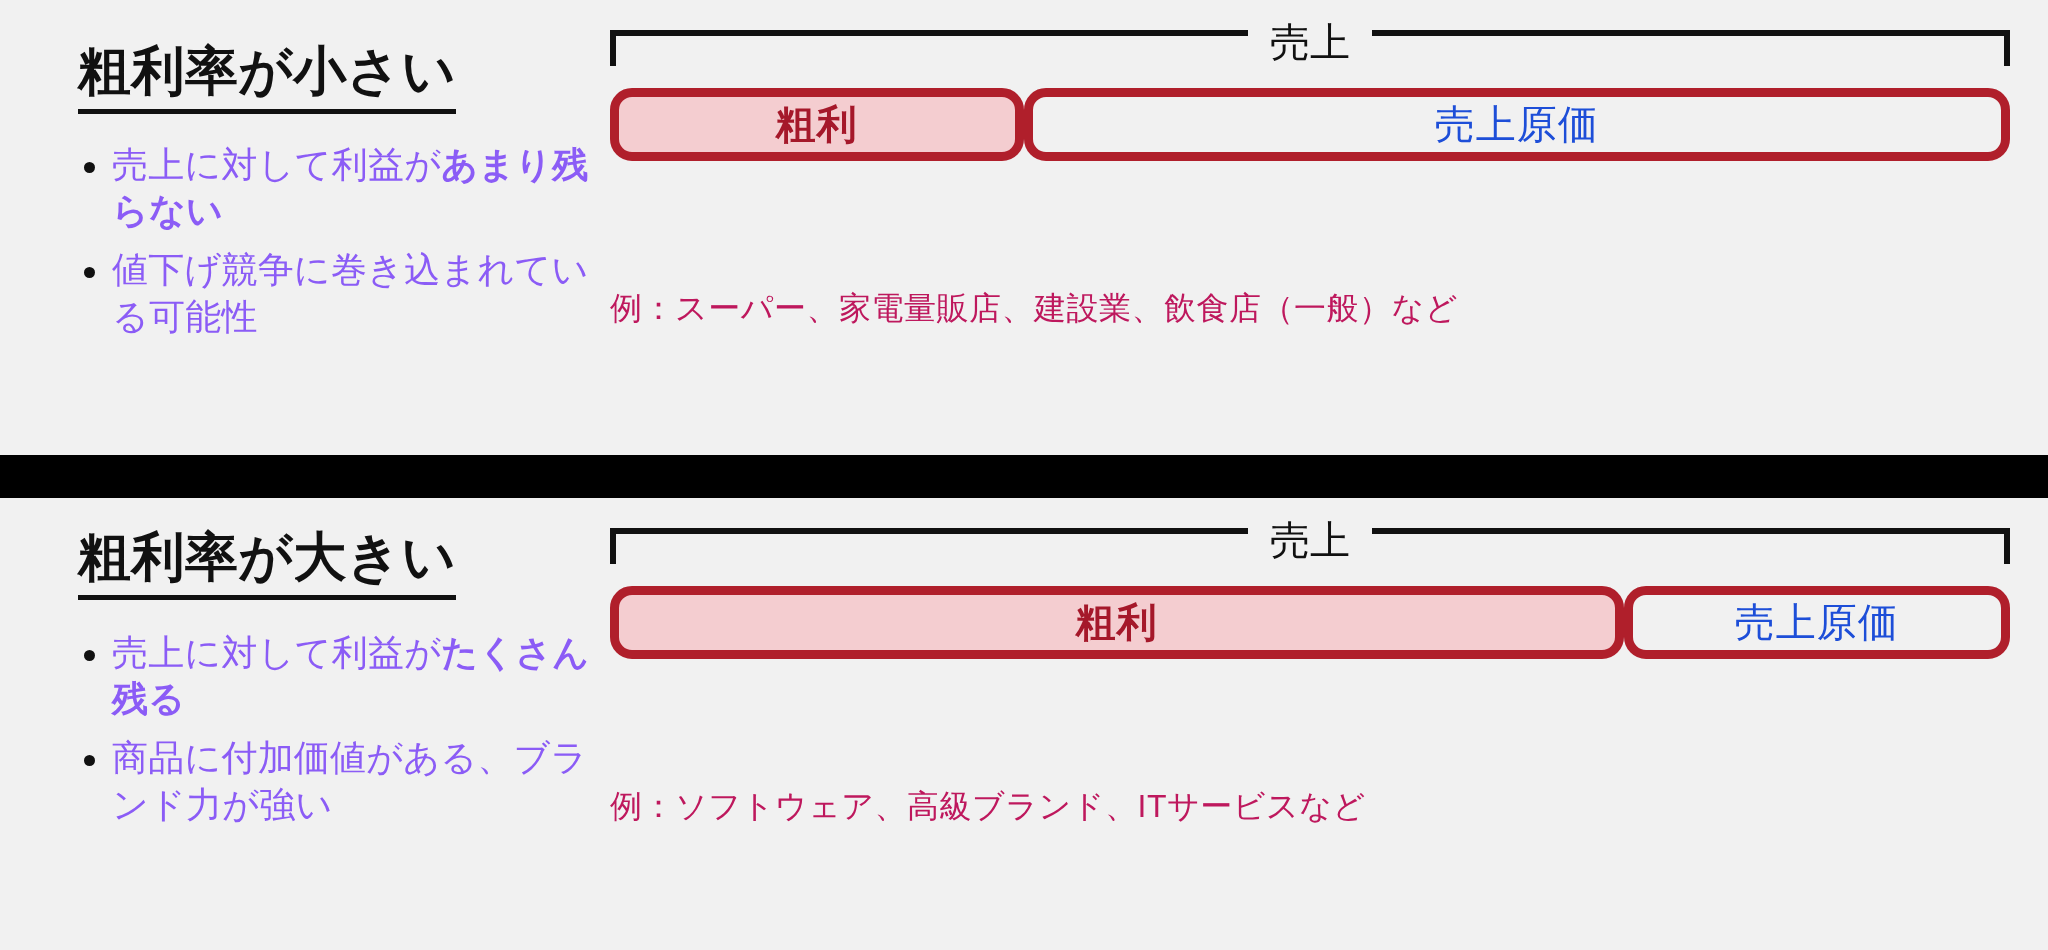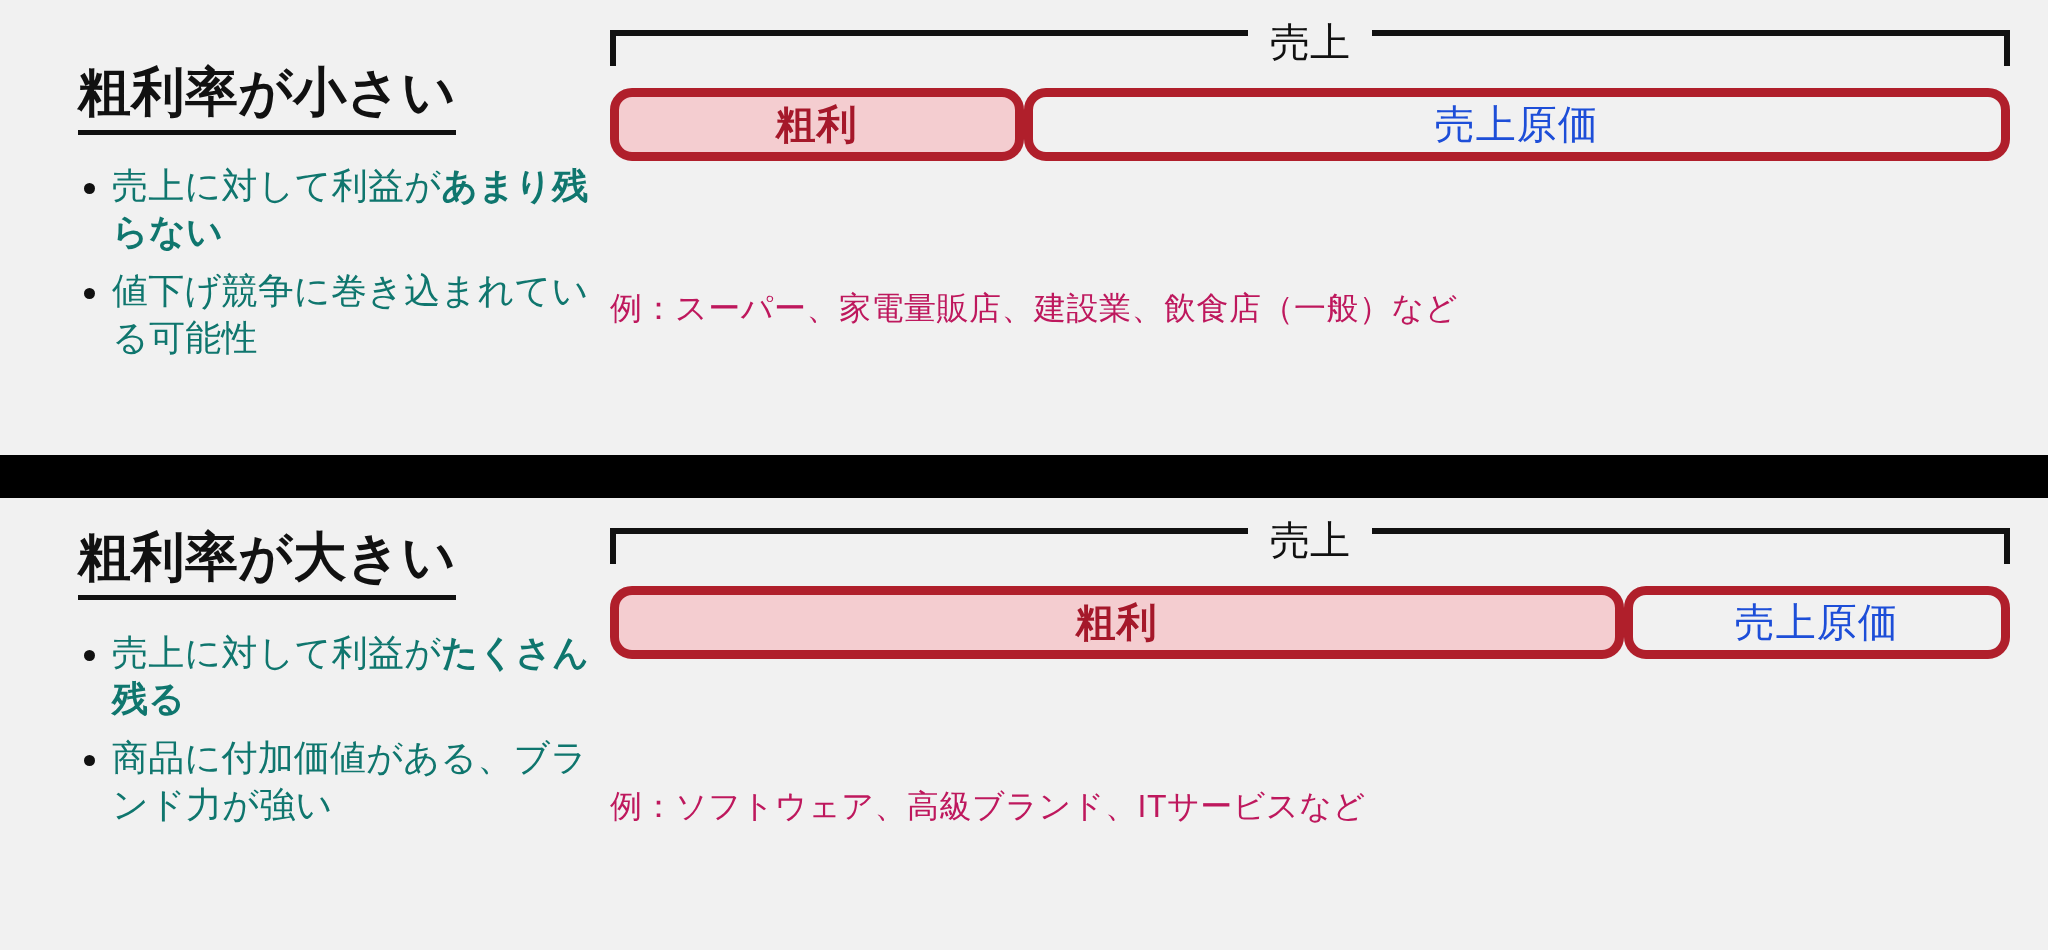--- a/index.html
+++ b/index.html
@@ -45,21 +45,21 @@
   }
 
   
   .left-col {
     width: 600px;
     flex: 0 0 600px;
     box-sizing: border-box;
     padding: 0 10px 0 78px;
     position: relative;
   }
-  .panel-top .left-col    { padding-top: 61px; }
+  .panel-top .left-col    { padding-top: 40px; }
   .panel-bottom .left-col { padding-top: 28px; }
 
   .section-title {
     font-size: 53px;
     font-weight: 700;
     line-height: 1.18;
     letter-spacing: 0.5px;
     color: #111111;
     display: inline-block;
     padding-bottom: 6px;
@@ -74,21 +74,21 @@
   }
   .panel-top .bullet-list    { margin-top: 28px; }
   .panel-bottom .bullet-list { margin-top: 30px; }
 
   .bullet-item {
     position: relative;
     padding-left: 34px;
     font-size: 36px;
     line-height: 1.30;
     letter-spacing: 0.2px;
-    color: #0f766e;
+    color: #8b5cf6;
     margin-bottom: 12px;
   }
   .bullet-item::before {
     content: "";
     position: absolute;
     left: 6px;
     top: 20px;
     width: 11px;
     height: 11px;
     border-radius: 50%;

